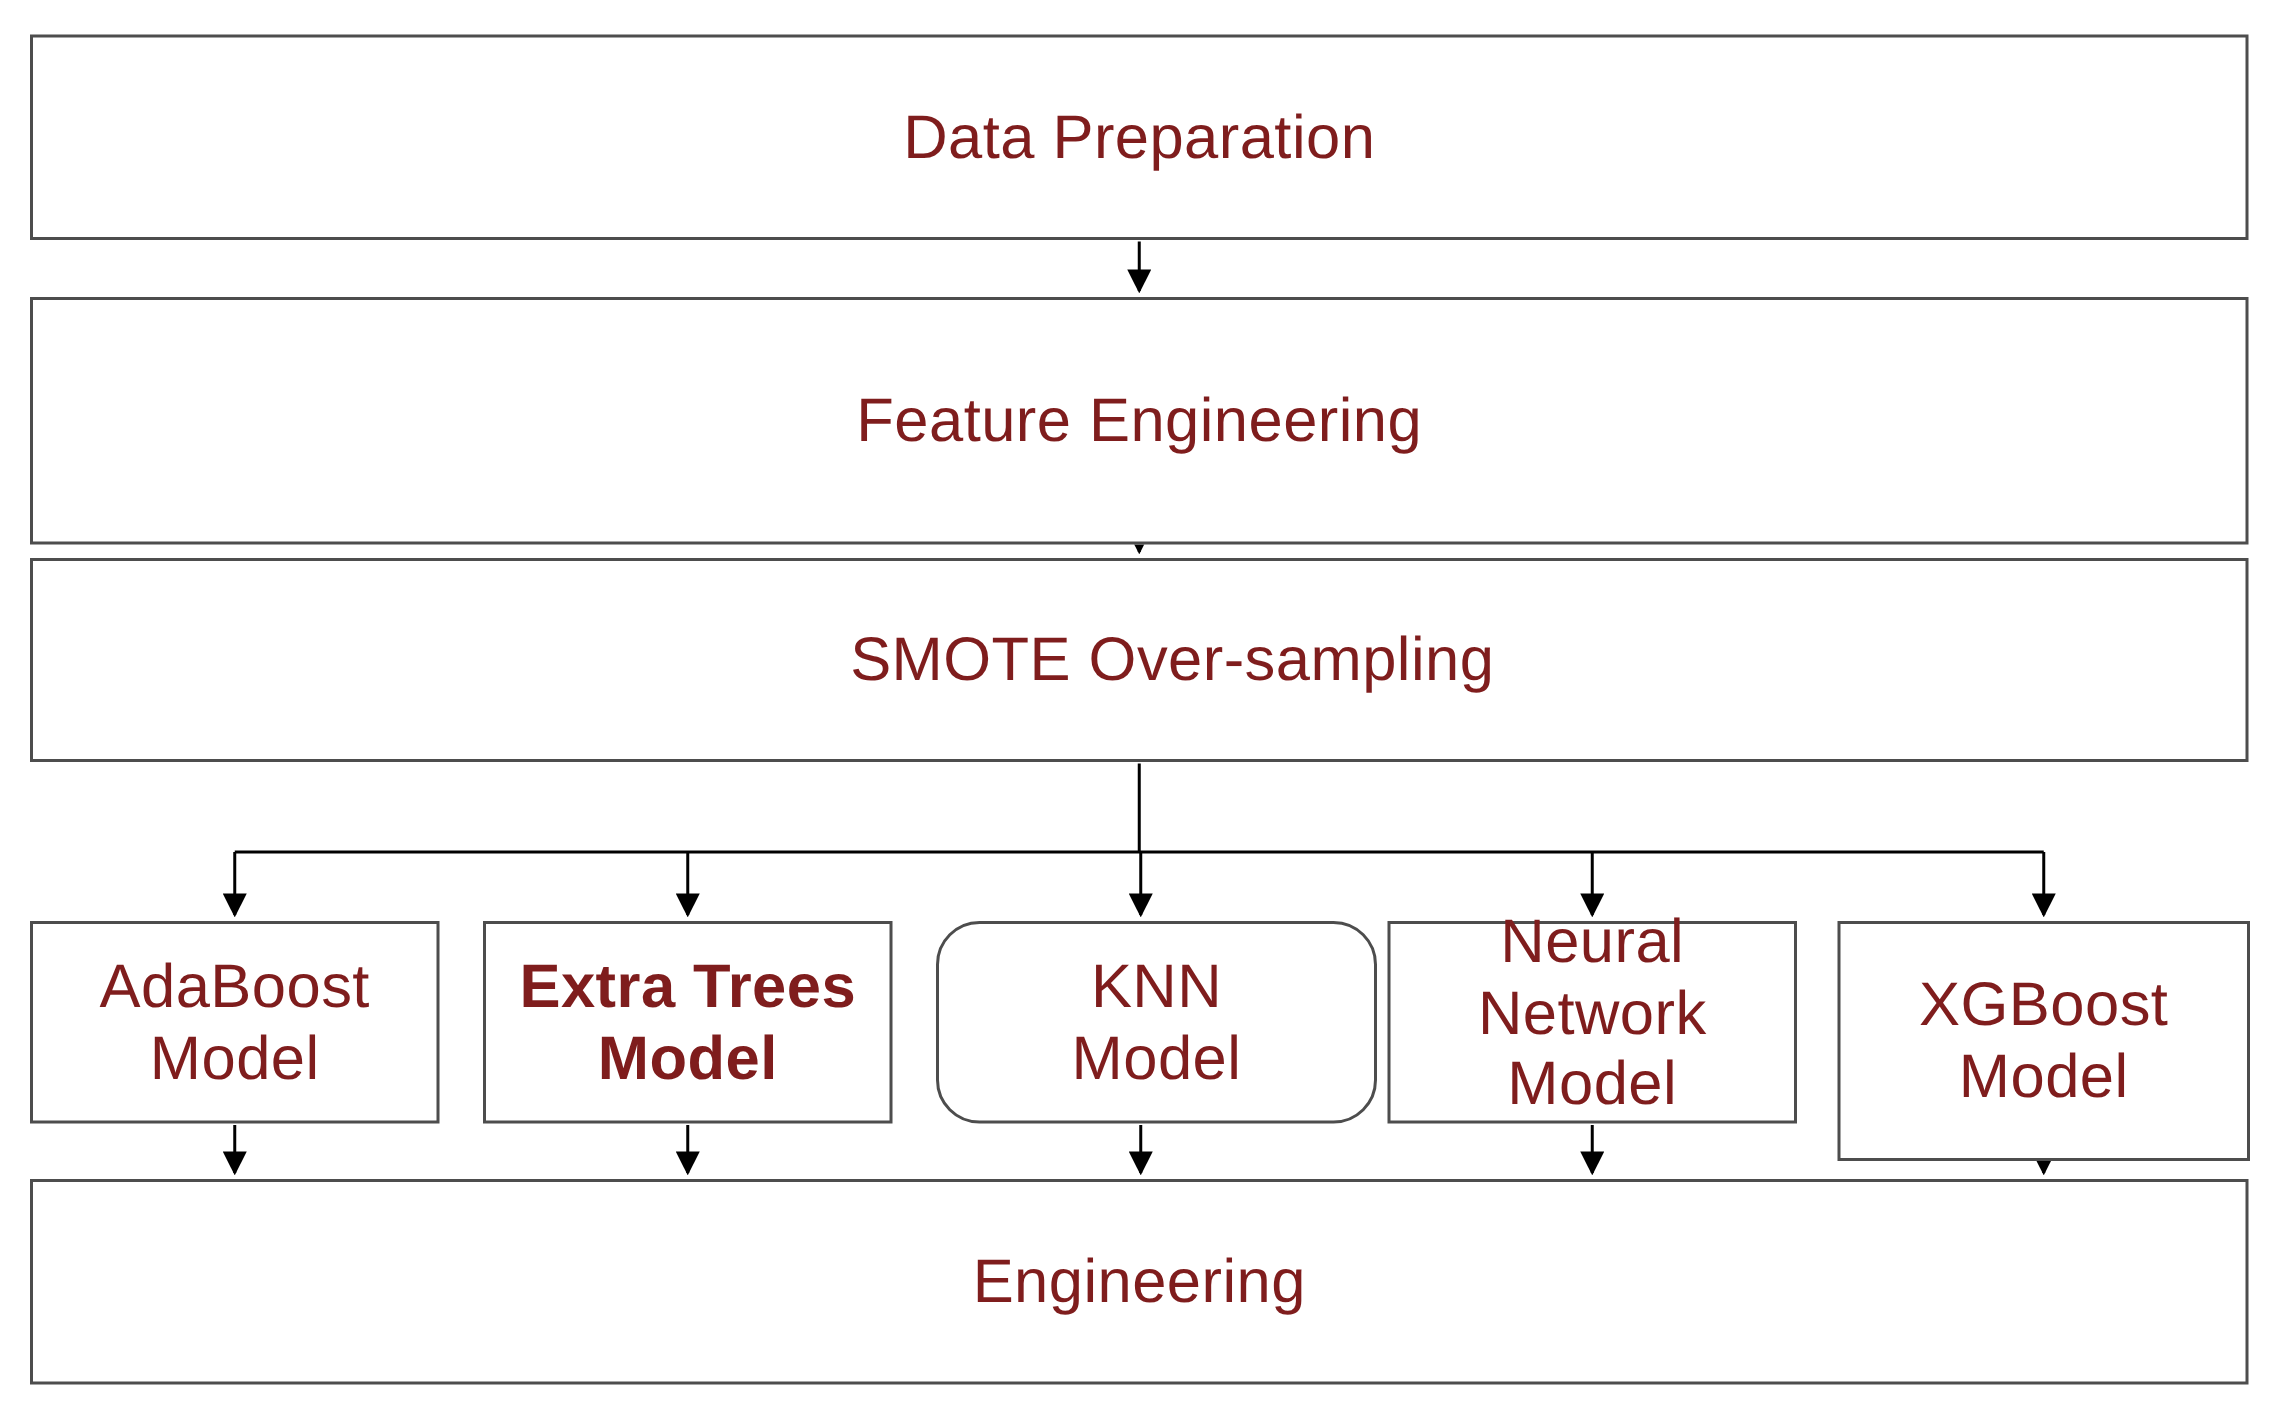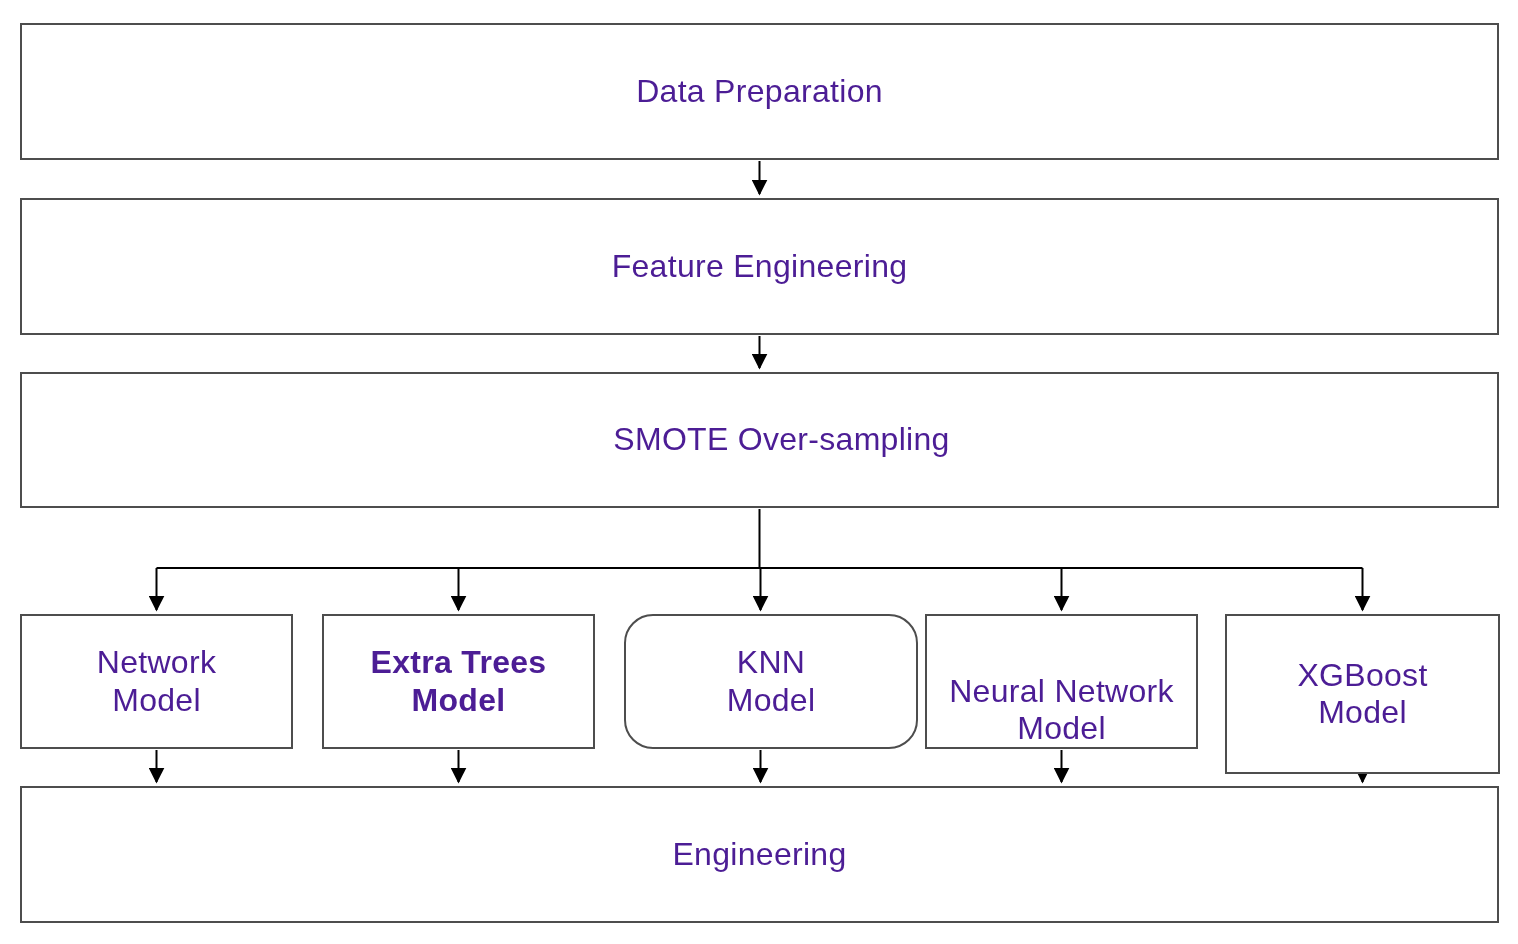--- a/index.html
+++ b/index.html
@@ -27,22 +27,22 @@
     position: absolute;
     box-sizing: border-box;
     background: #ffffff;
     border: 2px solid #4d4d4d;
     display: flex;
     align-items: center;
     justify-content: center;
     text-align: center;
   }
   .node .label {
-    color: #4c1d95;
-    font-size: 32px;
+    color: #7f1d1d;
+    font-size: 41px;
     line-height: 1.16;
     white-space: pre-line;
     letter-spacing: 0.3px;
   }
 </style>
 </head>
 <body>
 
 <div class="canvas">
 
@@ -69,30 +69,30 @@
     <path d="M 458.5 750 L 458.5 782" stroke="#000000" stroke-width="2" fill="none" marker-end="url(#arrowhead)"></path>
     <path d="M 760.5 750 L 760.5 782" stroke="#000000" stroke-width="2" fill="none" marker-end="url(#arrowhead)"></path>
     <path d="M 1061.5 750 L 1061.5 782" stroke="#000000" stroke-width="2" fill="none" marker-end="url(#arrowhead)"></path>
     <path d="M 1362.5 750 L 1362.5 782" stroke="#000000" stroke-width="2" fill="none" marker-end="url(#arrowhead)"></path>
   </svg>
 
   <div class="node" style="left:20px; top:23px; width:1479px; height:137px;">
     <span class="label">Data Preparation</span>
   </div>
 
-  <div class="node" style="left:20px; top:198px; width:1479px; height:137px;">
+  <div class="node" style="left:20px; top:198px; width:1479px; height:165px;">
     <span class="label">Feature Engineering</span>
   </div>
 
   <div class="node" style="left:20px; top:372px; width:1479px; height:136px;padding-left:44px;">
     <span class="label">SMOTE Over-sampling</span>
   </div>
 
   <div class="node" style="left:20px; top:614px; width:273px; height:135px;">
-    <span class="label">Network
+    <span class="label">AdaBoost
 Model</span>
   </div>
 
   <div class="node" style="left:322px; top:614px; width:273px; height:135px;font-weight:bold;">
     <span class="label">Extra Trees
 Model</span>
   </div>
 
   <div class="node" style="left:624px; top:614px; width:294px; height:135px;border-radius:29px;">
     <span class="label">KNN

